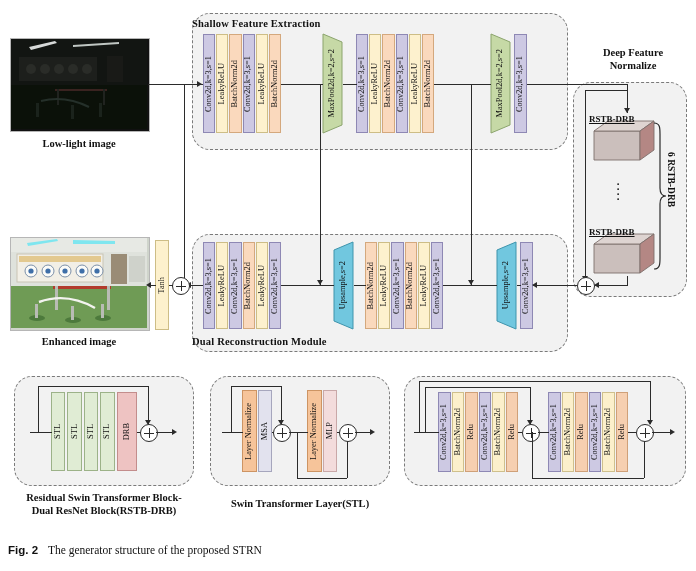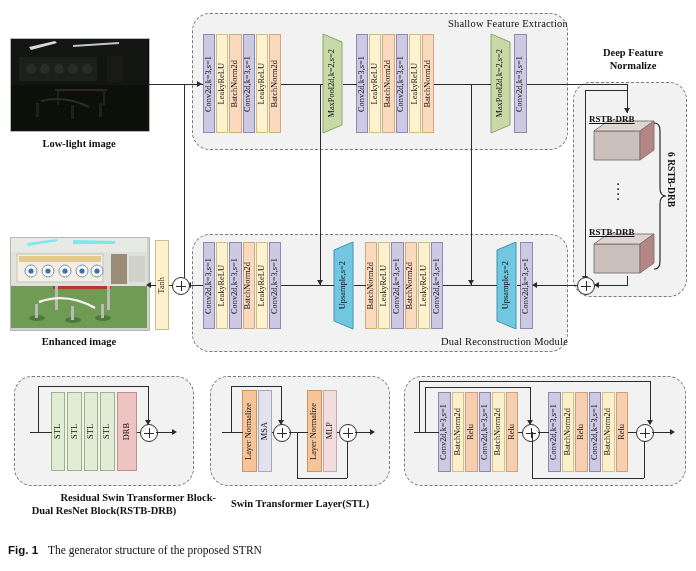--- a/index.html
+++ b/index.html
@@ -11,21 +11,21 @@
   .canvas{position:absolute;left:0;top:0;width:696px;height:571px;}
   .abs{position:absolute;box-sizing:border-box;}
 
   
   .group{
     border:1.3px dashed #7a7a7a;
     border-radius:18px;
     background:#f2f2f2;
   }
   .group-title{
-    font-weight:normal;font-size:10.5px;text-align:right;
+    font-weight:bold;font-size:10.5px;text-align:left;
     letter-spacing:.2px;
   }
   .plain-title{font-weight:bold;font-size:10.5px;text-align:center;line-height:1.15;}
 
   
   .bar{
     border:0.8px solid #6d6d8a;
     display:flex;align-items:center;justify-content:center;
     overflow:hidden;
   }
@@ -424,21 +424,21 @@
   <div class="ln lnh" style="left:30px;top:432px;width:22px;"></div>
   <div class="ln lnv" style="left:38px;top:386px;height:46px;"></div>
   <div class="ln lnh" style="left:38px;top:386px;width:110px;"></div>
   <div class="ln lnv" style="left:148px;top:386px;height:38px;"></div>
   <div class="arr arr-d" style="left:145px;top:420px;"></div>
   <div class="ln lnh" style="left:137px;top:432px;width:4px;"></div>
   <div class="plus" style="left:140px;top:424px;width:16px;height:16px;"></div>
   <div class="ln lnh" style="left:156px;top:432px;width:18px;"></div>
   <div class="arr arr-r" style="left:172px;top:428.6px;"></div>
 
-  <div class="plain-title abs" style="left:16px;top:492px;width:200px;text-align:right;">Residual Swin Transformer Block-</div>
+  <div class="plain-title abs" style="left:4px;top:492px;width:200px;">Residual Swin Transformer Block-</div>
   <div class="plain-title abs" style="left:4px;top:505px;width:200px;">Dual ResNet Block(RSTB-DRB)</div>
 
   <div class="group abs" style="left:210px;top:376px;width:180px;height:110px;"></div>
 
   <div id="stlblocks1" class="abs" style="left:242px;top:390px;width:30px;height:82px;display:flex;gap:1px;">
       <div class="bar c-ln" style="flex: 1 1 0%;">
         <span>Layer Normalize</span>
       </div>
       <div class="bar c-msa" style="flex: 1 1 0%;">
         <span>MSA</span>
@@ -535,17 +535,17 @@
   <div class="ln lnh" style="left:532px;top:478px;width:112px;"></div>
   <div class="ln lnv" style="left:644px;top:441px;height:37px;"></div>
 
   <div class="ln lnh" style="left:628px;top:432px;width:8px;"></div>
   <div class="plus" style="left:636px;top:424px;width:16px;height:16px;"></div>
   <div class="ln lnh" style="left:652px;top:432px;width:20px;"></div>
   <div class="arr arr-r" style="left:670px;top:428.6px;"></div>
 
 
   <div class="figcap" style="left:8px;top:544px;width:680px;">
-    <b>Fig. 1</b>
+    <b>Fig. 2</b>
     <span style="margin-left:7px;">The generator structure of the proposed STRN</span>
   </div>
 
 </div>
 
 </body></html>

